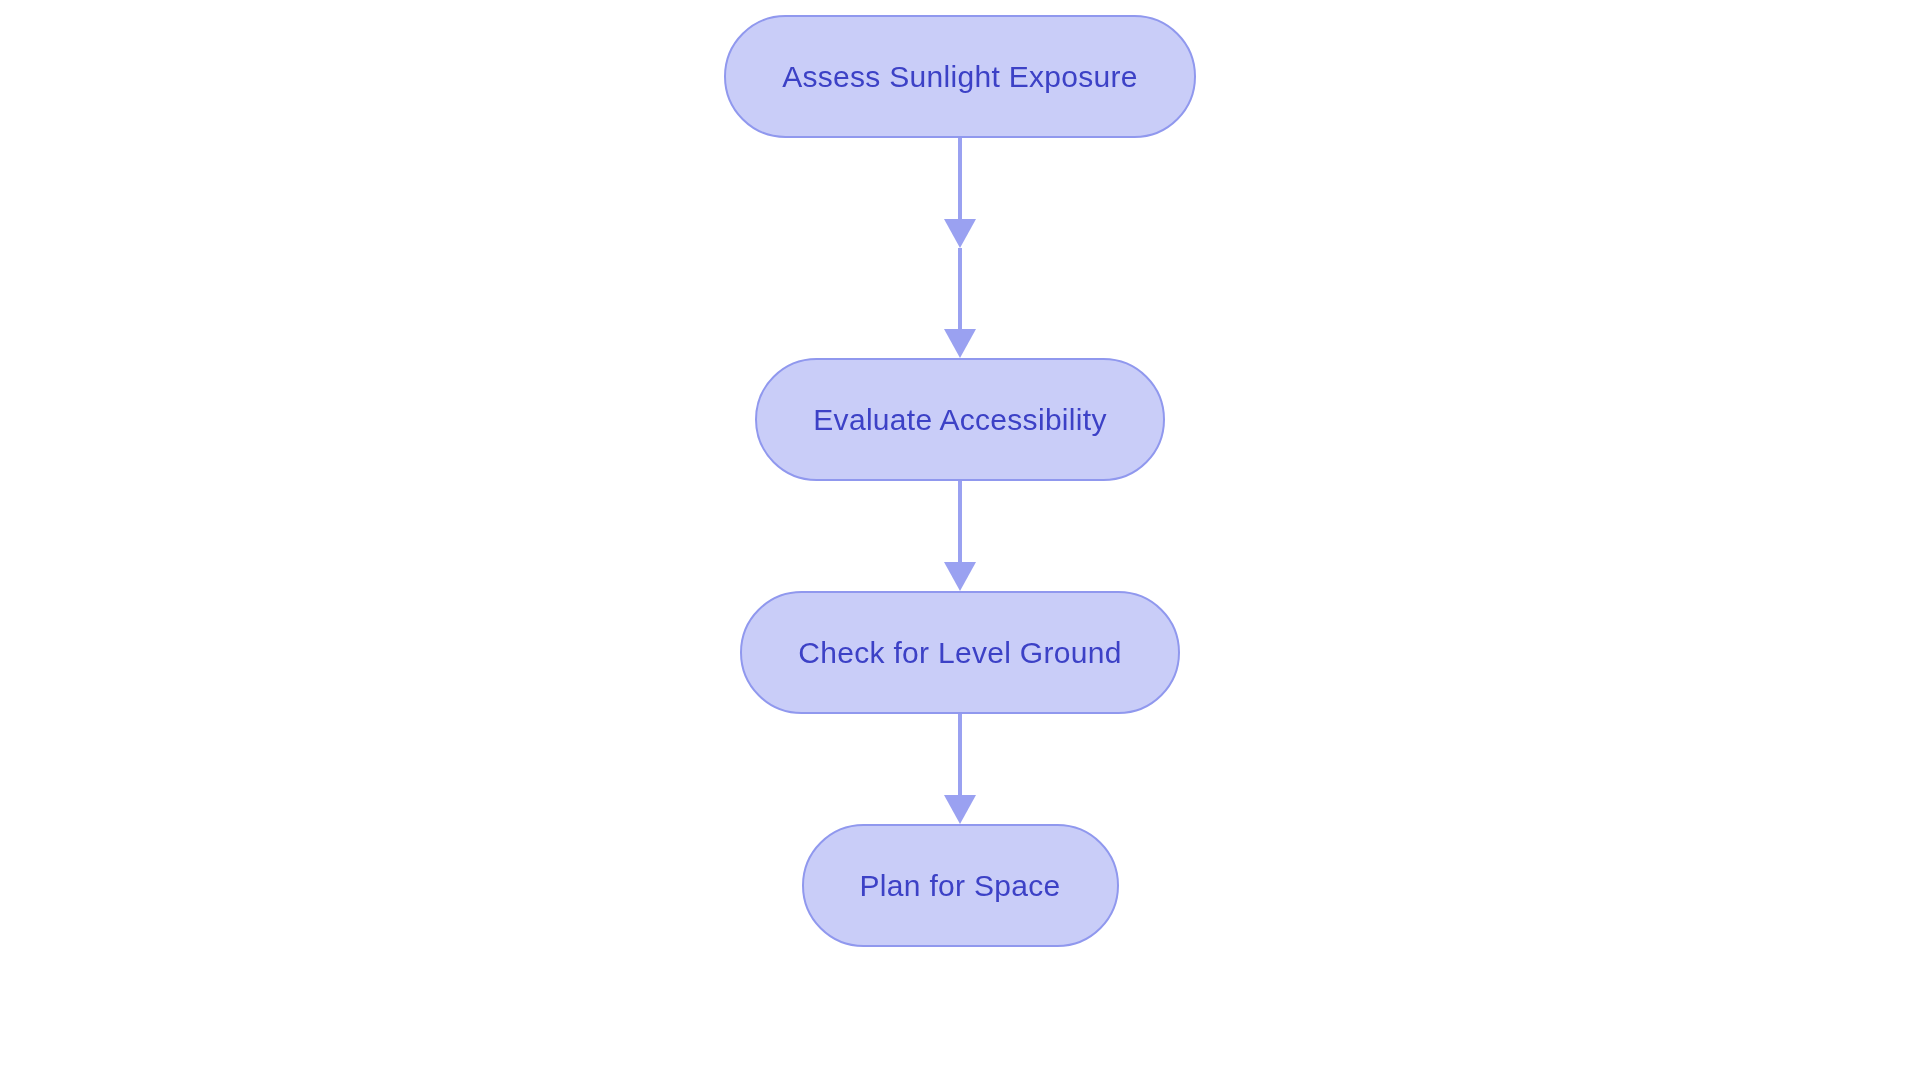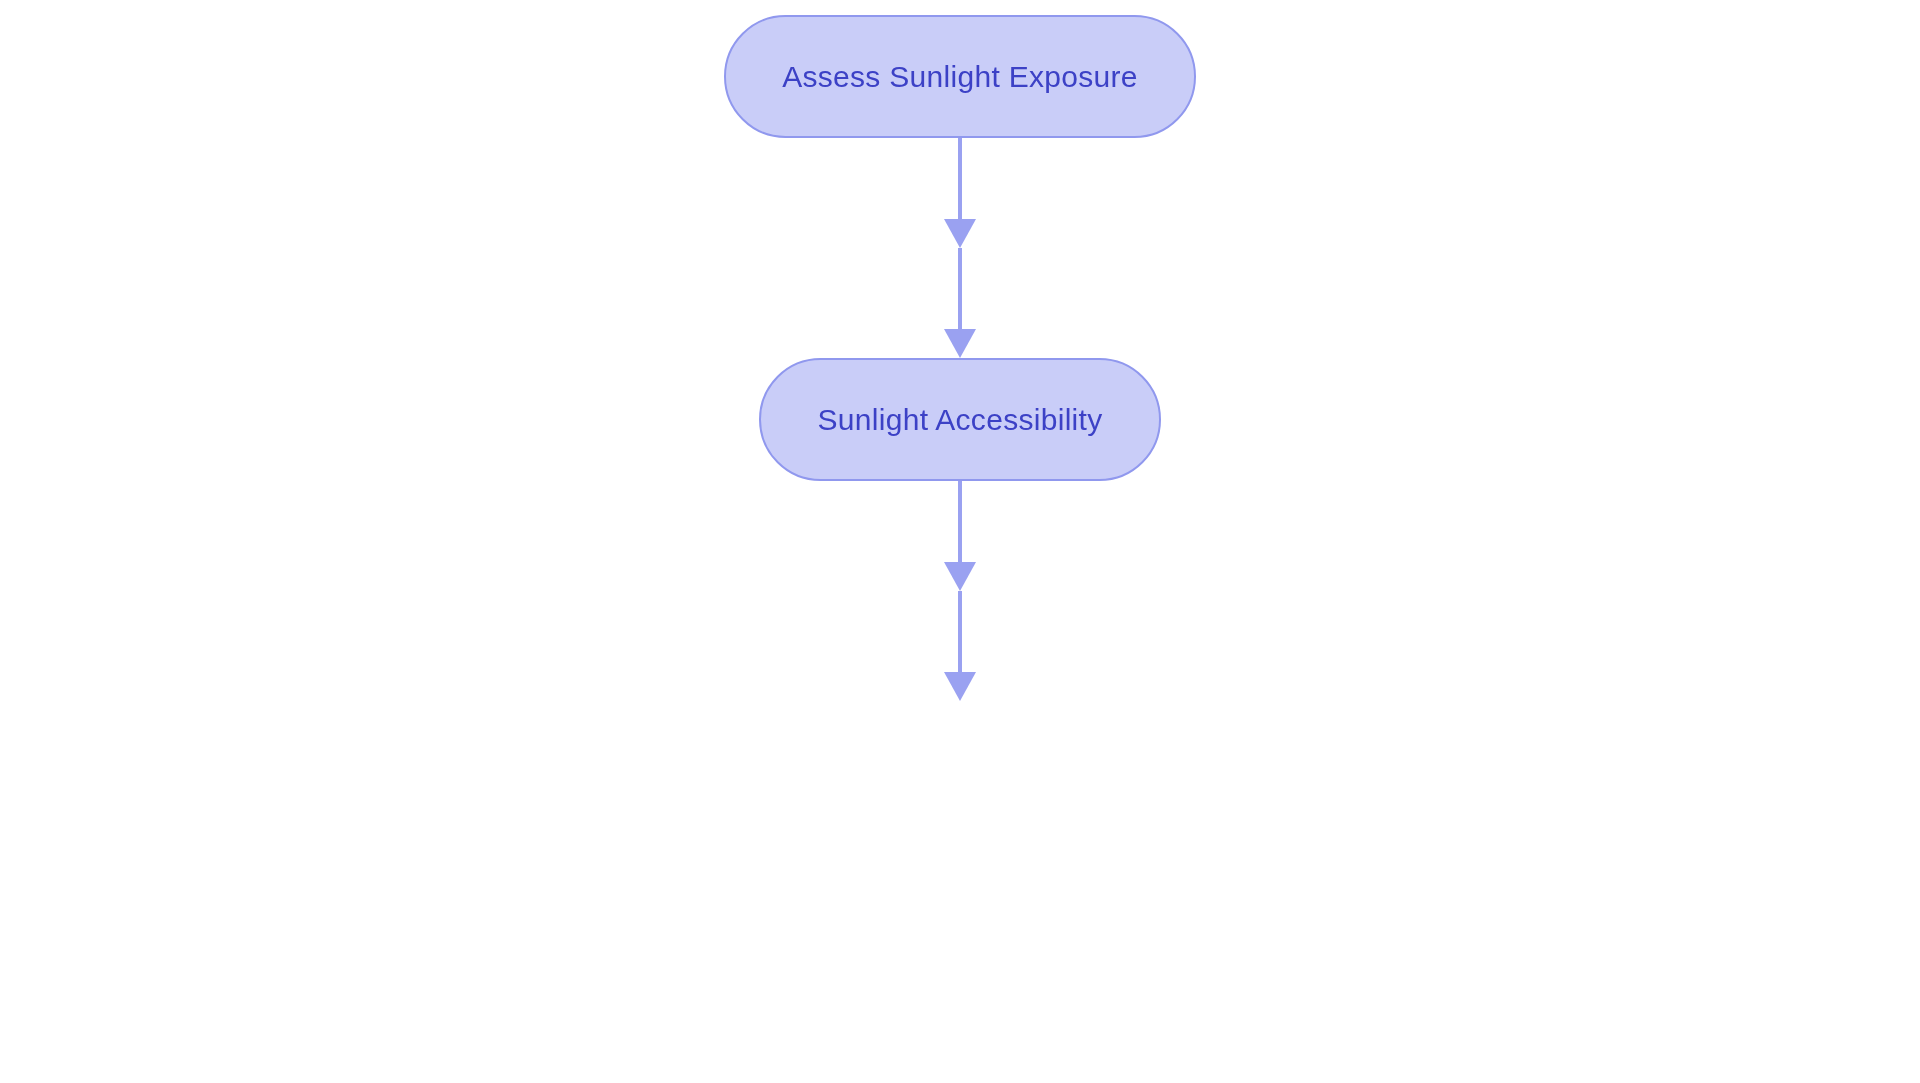--- a/index.html
+++ b/index.html
@@ -75,29 +75,35 @@
       <div class="head"></div>
     </div>
 
 
     <div class="connector">
       <div class="line"></div>
       <div class="head"></div>
     </div>
 
     <div class="node">
-      <span>Sunlight Accessibility</span>
+      <span>Evaluate Accessibility</span>
     </div>
 
     <div class="connector">
       <div class="line"></div>
       <div class="head"></div>
     </div>
 
+    <div class="node">
+      <span>Check for Level Ground</span>
+    </div>
 
     <div class="connector">
       <div class="line"></div>
       <div class="head"></div>
     </div>
 
+    <div class="node">
+      <span>Plan for Space</span>
+    </div>
 
   </div>
 </div>
 
 </body></html>

